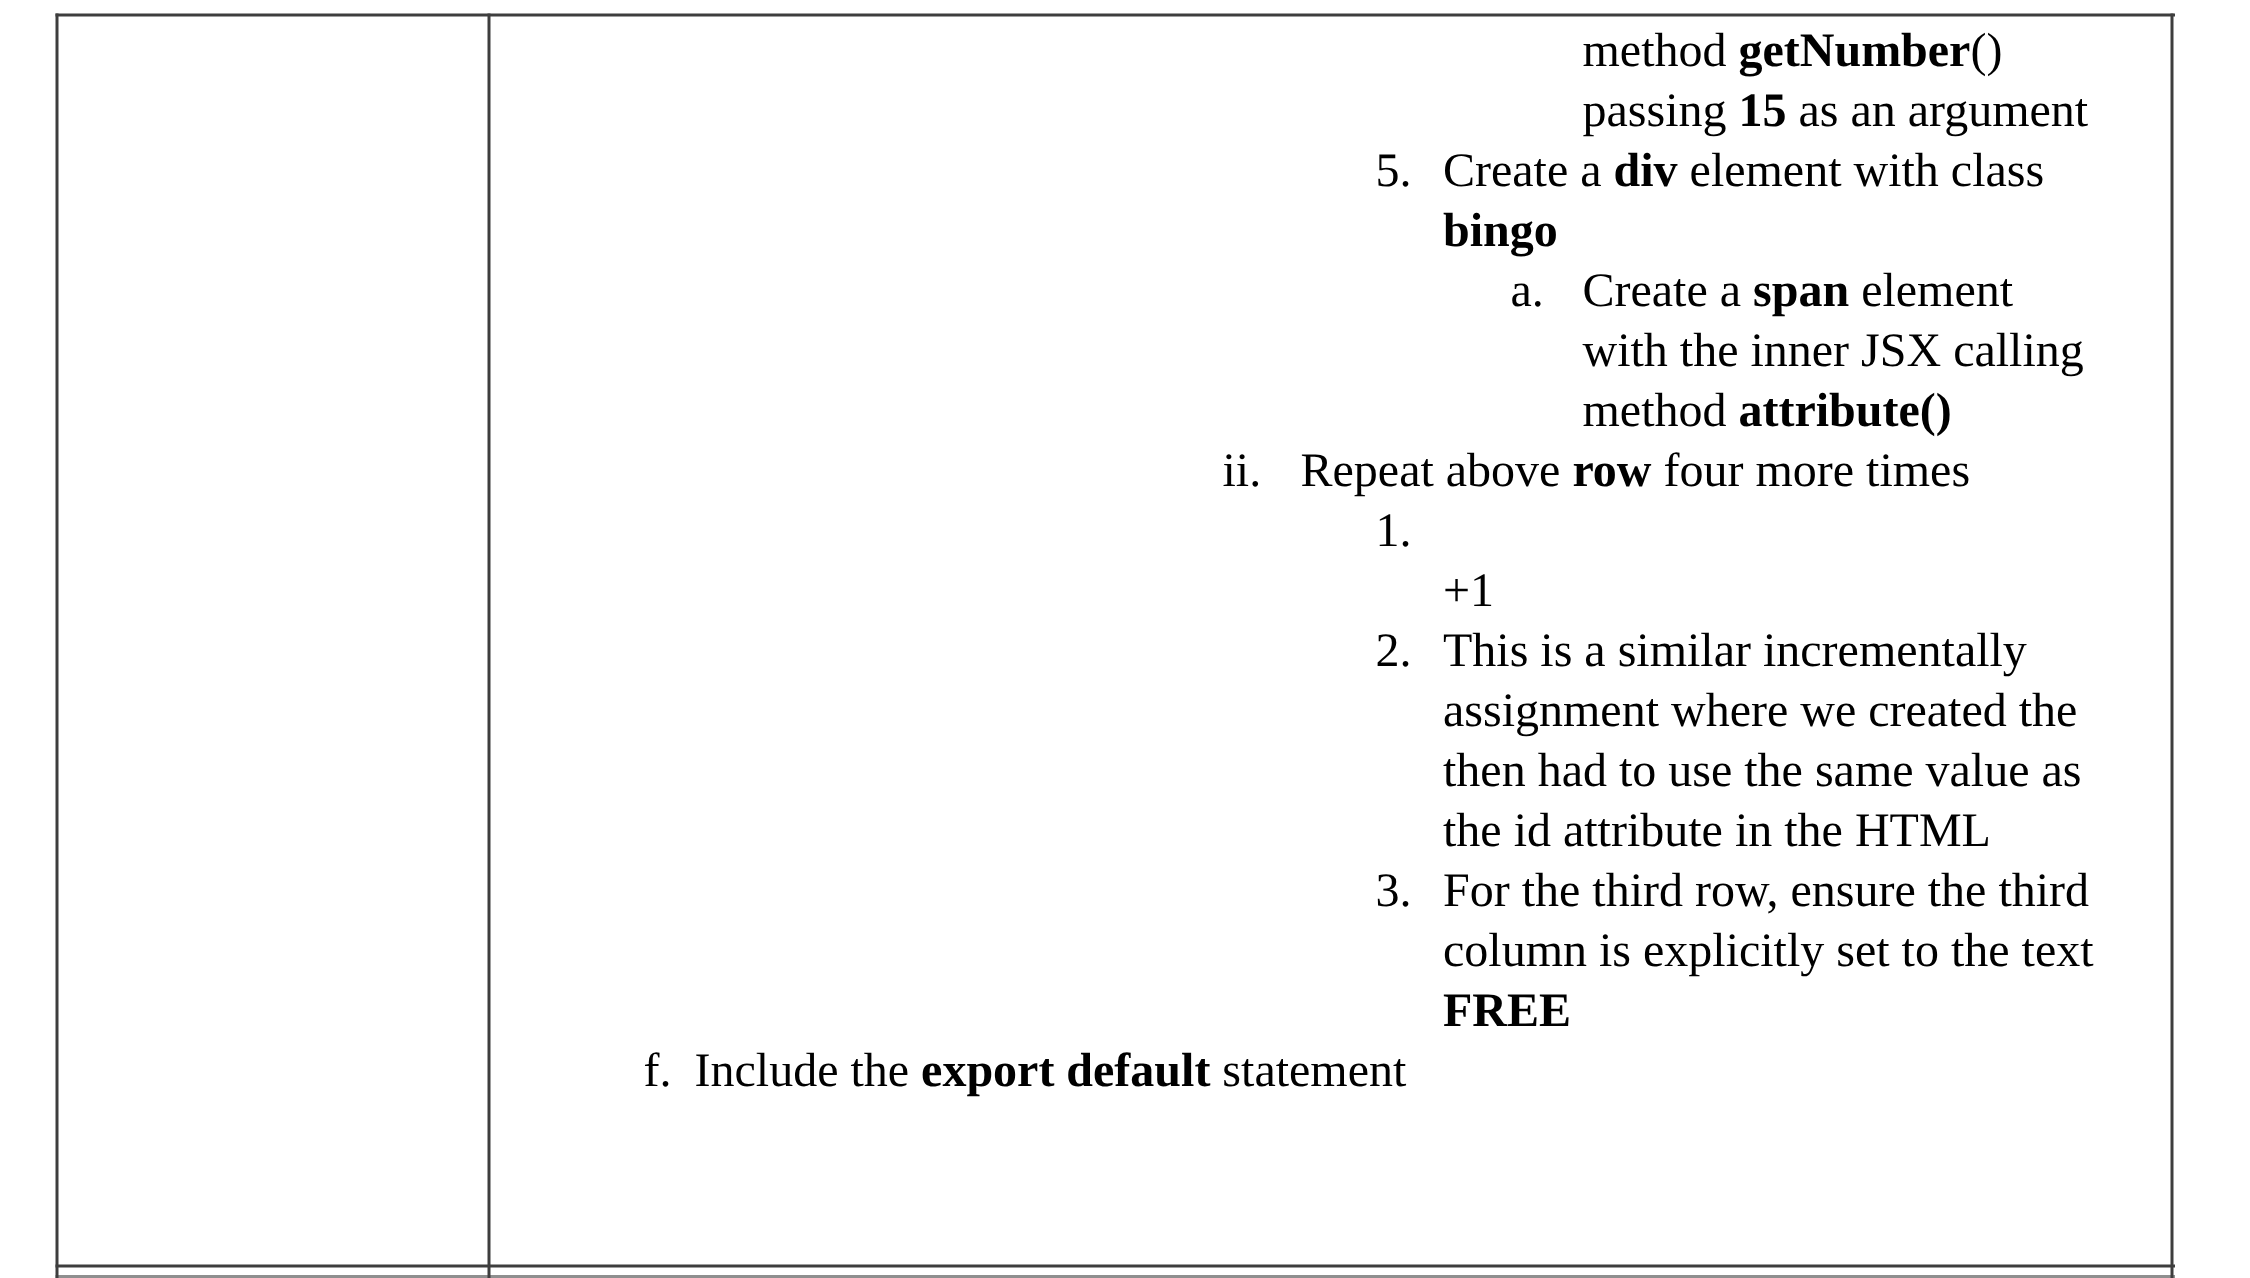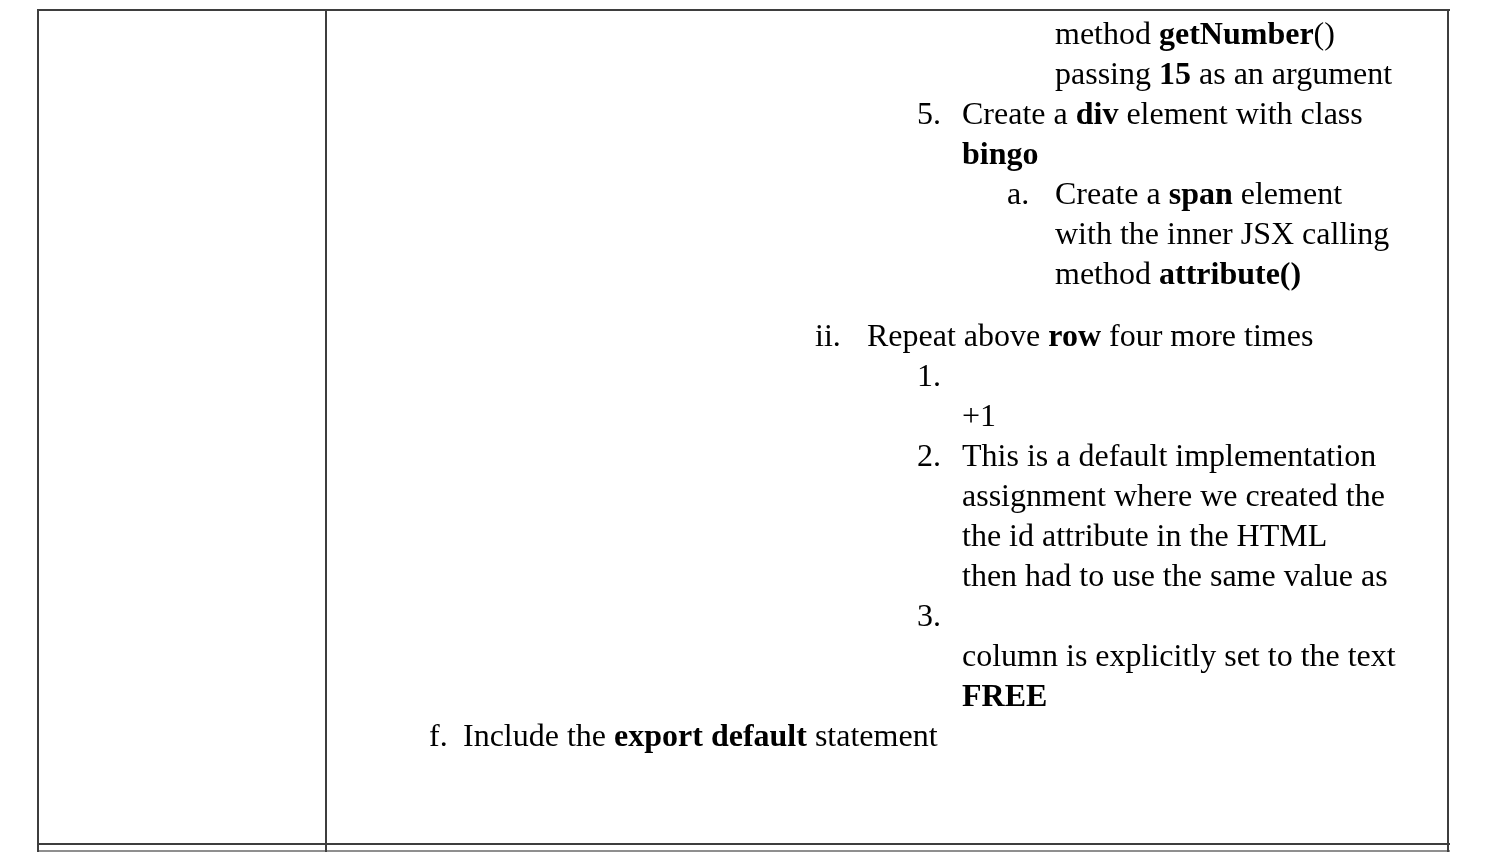--- a/index.html
+++ b/index.html
@@ -48,21 +48,21 @@
   .line {
     position: relative;
     height: 40px;
     white-space: nowrap;
   }
   .b { font-weight: bold; }
   .m { position: absolute; }
   
   .i-a { padding-left: 730px; }  .m-a { left: 682px; }
   .i-n { padding-left: 637px; }  .m-n { left: 592px; }
-  .i-r { padding-left: 542px; margin-top: 22px; }  .m-r { left: 490px; }
+  .i-r { padding-left: 542px; }  .m-r { left: 490px; }
   .i-f { padding-left: 138px; }  .m-f { left: 104px; }
 </style>
 </head>
 <body>
 
 <div class="canvas">
 
   <div class="hl" style="left:37px; top:9px; width:1413px;"></div>
   <div class="hl" style="left:37px; top:843px; width:1413px;"></div>
   <div class="hl2" style="left:37px; top:850px; width:1413px;"></div>
@@ -113,39 +113,40 @@
     <div class="line i-n">
       <span class="m m-n">1.</span>
     </div>
 
     <div class="line i-n">
       <span>+1</span>
     </div>
 
     <div class="line i-n">
       <span class="m m-n">2.</span>
-      <span>This is a default implementation</span>
+      <span>This is a similar incrementally</span>
     </div>
 
 
     <div class="line i-n">
       <span>assignment where we created the</span>
     </div>
 
 
     <div class="line i-n">
+      <span>then had to use the same value as</span>
+    </div>
+
+    <div class="line i-n">
       <span>the id attribute in the HTML</span>
     </div>
 
     <div class="line i-n">
-      <span>then had to use the same value as</span>
-    </div>
-
-    <div class="line i-n">
       <span class="m m-n">3.</span>
+      <span>For the third row, ensure the third</span>
     </div>
 
     <div class="line i-n">
       <span>column is explicitly set to the text</span>
     </div>
 
     <div class="line i-n">
       <span class="b">FREE</span>
     </div>
 

